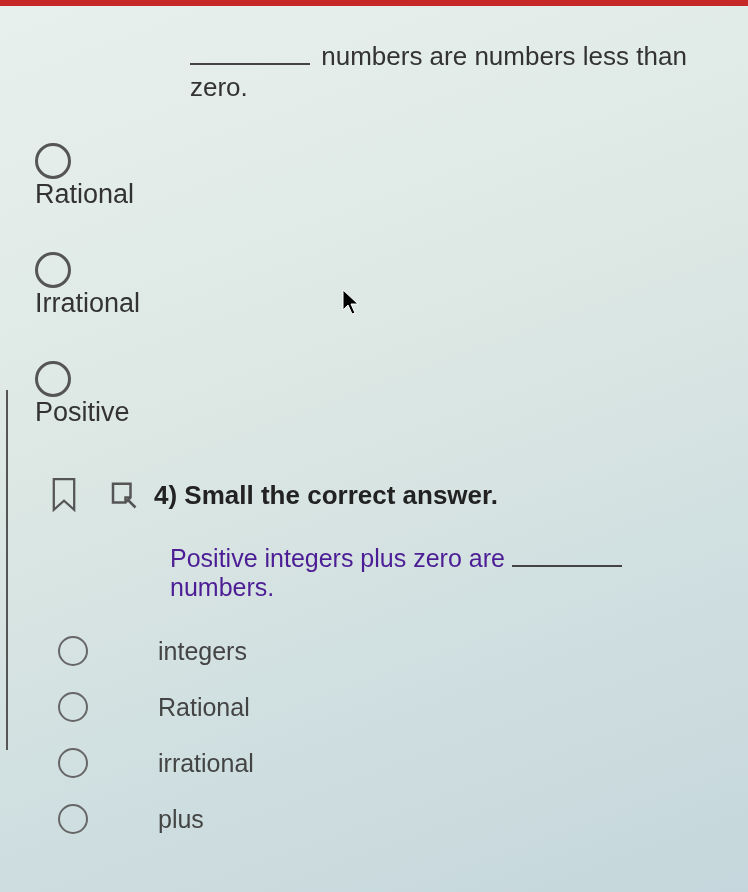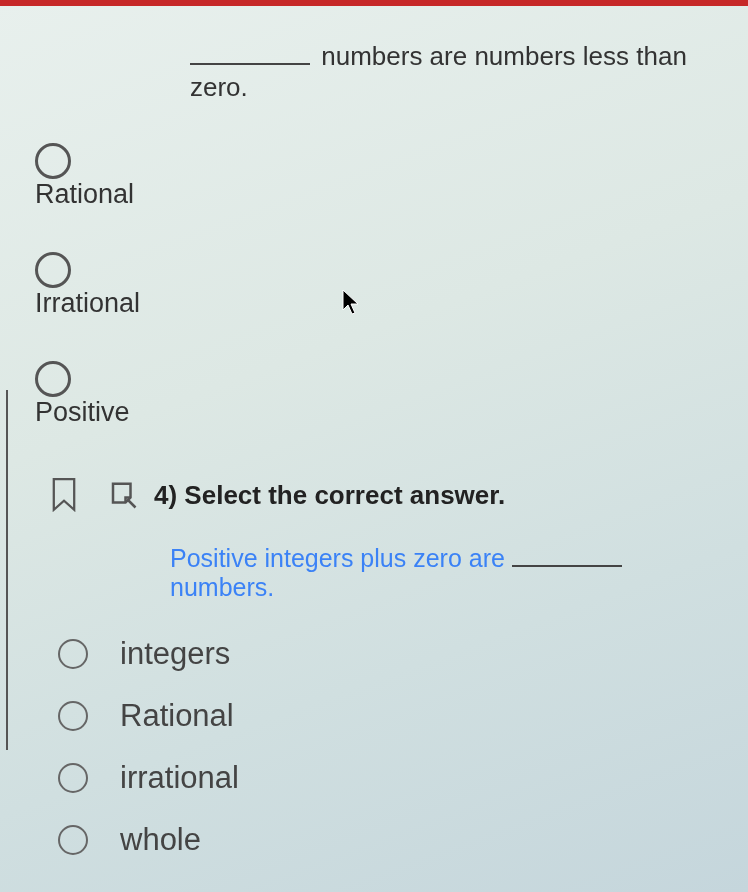--- a/index.html
+++ b/index.html
@@ -94,36 +94,37 @@
       color: #222;
     }
     .q4-title .qnum {
       font-weight: bold;
     }
     .q4-title .qinstr {
       font-weight: bold;
     }
     .q4-text {
       font-size: 25px;
-      color: #3b82f6;
+      color: #4c1d95;
       margin-left: 140px;
       margin-bottom: 34px;
     }
     .q4-options {
       padding-left: 28px;
     }
     .q4-option-row {
       display: flex;
       align-items: center;
       margin-bottom: 26px;
       cursor: pointer;
     }
     .q4-option-label {
-      font-size: 31px;
+      font-size: 25px;
       color: #444;
+      margin-left: 38px;
     }
     .cursor-arrow {
       position: absolute;
       left: 340px;
       top: 288px;
       width: 22px;
       height: 28px;
       pointer-events: none;
     }
     .left-line {
@@ -167,21 +168,21 @@
       <svg class="bookmark-icon" viewBox="0 0 24 30">
         <path d="M3 1 L21 1 L21 28 L12 20 L3 28 Z" fill="none" stroke="#555" stroke-width="2"></path>
       </svg>
       <svg class="note-icon" viewBox="0 0 24 24">
         <path d="M4 3 L18 3 L18 14 L14 18 L4 18 Z" fill="none" stroke="#555" stroke-width="2"></path>
         <path d="M14 18 L14 14 L18 14" fill="none" stroke="#555" stroke-width="2"></path>
         <path d="M16 16 L22 22" stroke="#555" stroke-width="2"></path>
       </svg>
       <div class="q4-title">
         <span class="qnum">4)</span>
-        <span class="qinstr">Select the correct answer.</span>
+        <span class="qinstr">Small the correct answer.</span>
       </div>
     </div>
 
     <div class="q4-text">
       <span>Positive integers plus zero are </span><span class="blank" style="width:110px;"></span><span> numbers.</span>
     </div>
 
     <div class="q4-options">
       <div class="q4-option-row">
         <div class="radio-thin"></div>
@@ -190,21 +191,21 @@
       <div class="q4-option-row">
         <div class="radio-thin"></div>
         <div class="q4-option-label">Rational</div>
       </div>
       <div class="q4-option-row">
         <div class="radio-thin"></div>
         <div class="q4-option-label">irrational</div>
       </div>
       <div class="q4-option-row">
         <div class="radio-thin"></div>
-        <div class="q4-option-label">whole</div>
+        <div class="q4-option-label">plus</div>
       </div>
     </div>
   </div>
 </div>
 
 <svg class="cursor-arrow" viewBox="0 0 20 28">
   <path d="M2 2 L2 22 L7 17 L11 26 L14 25 L10 16 L17 16 Z" fill="#000" stroke="#fff" stroke-width="1"></path>
 </svg>
 
 </body></html>

